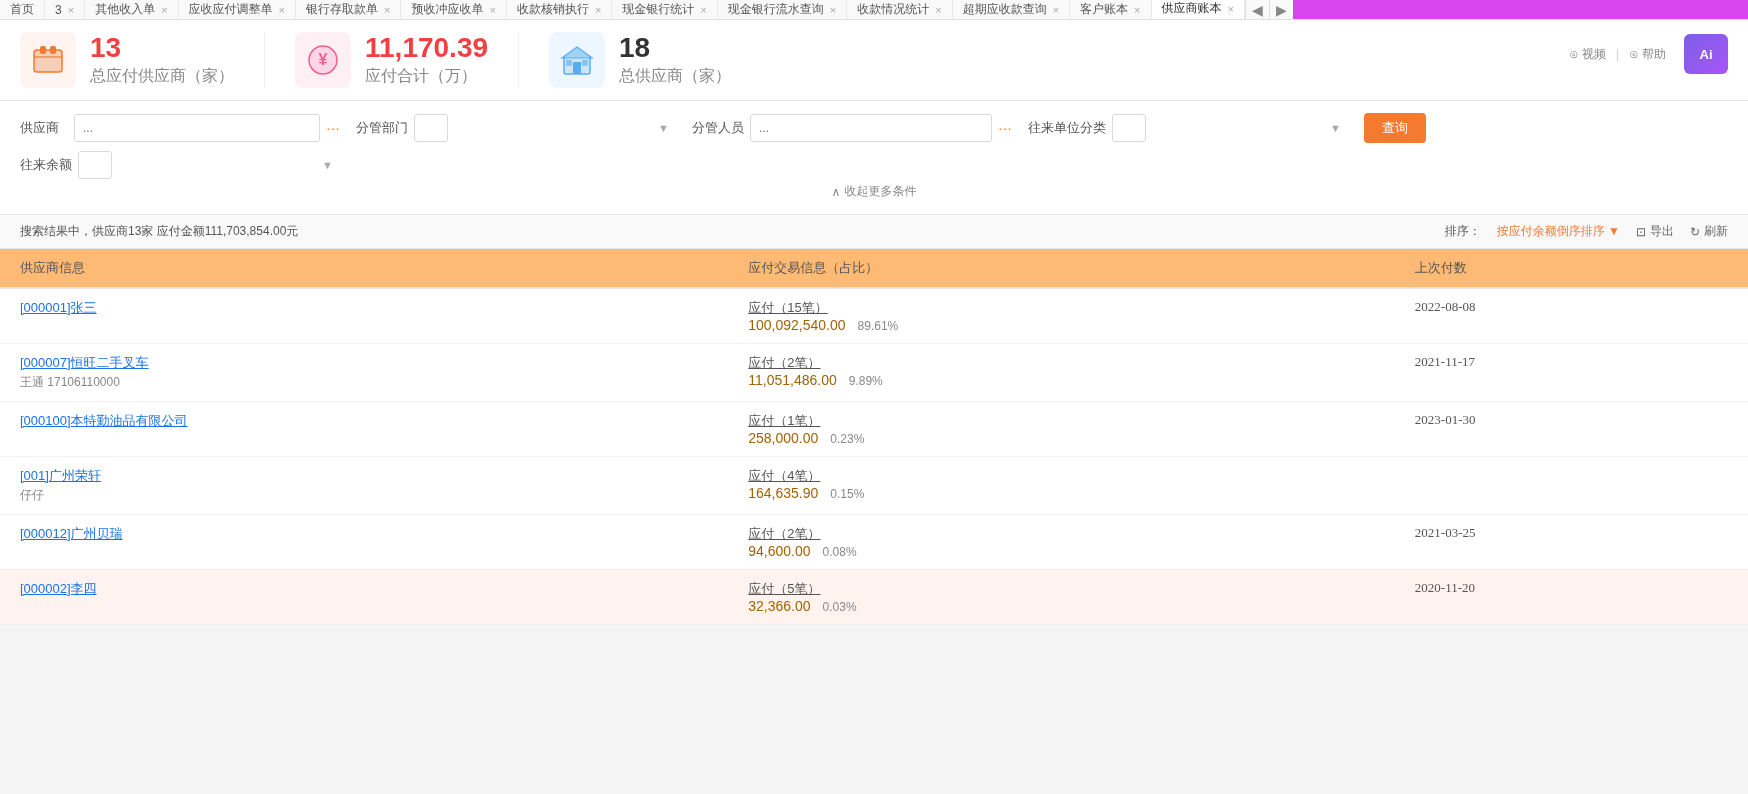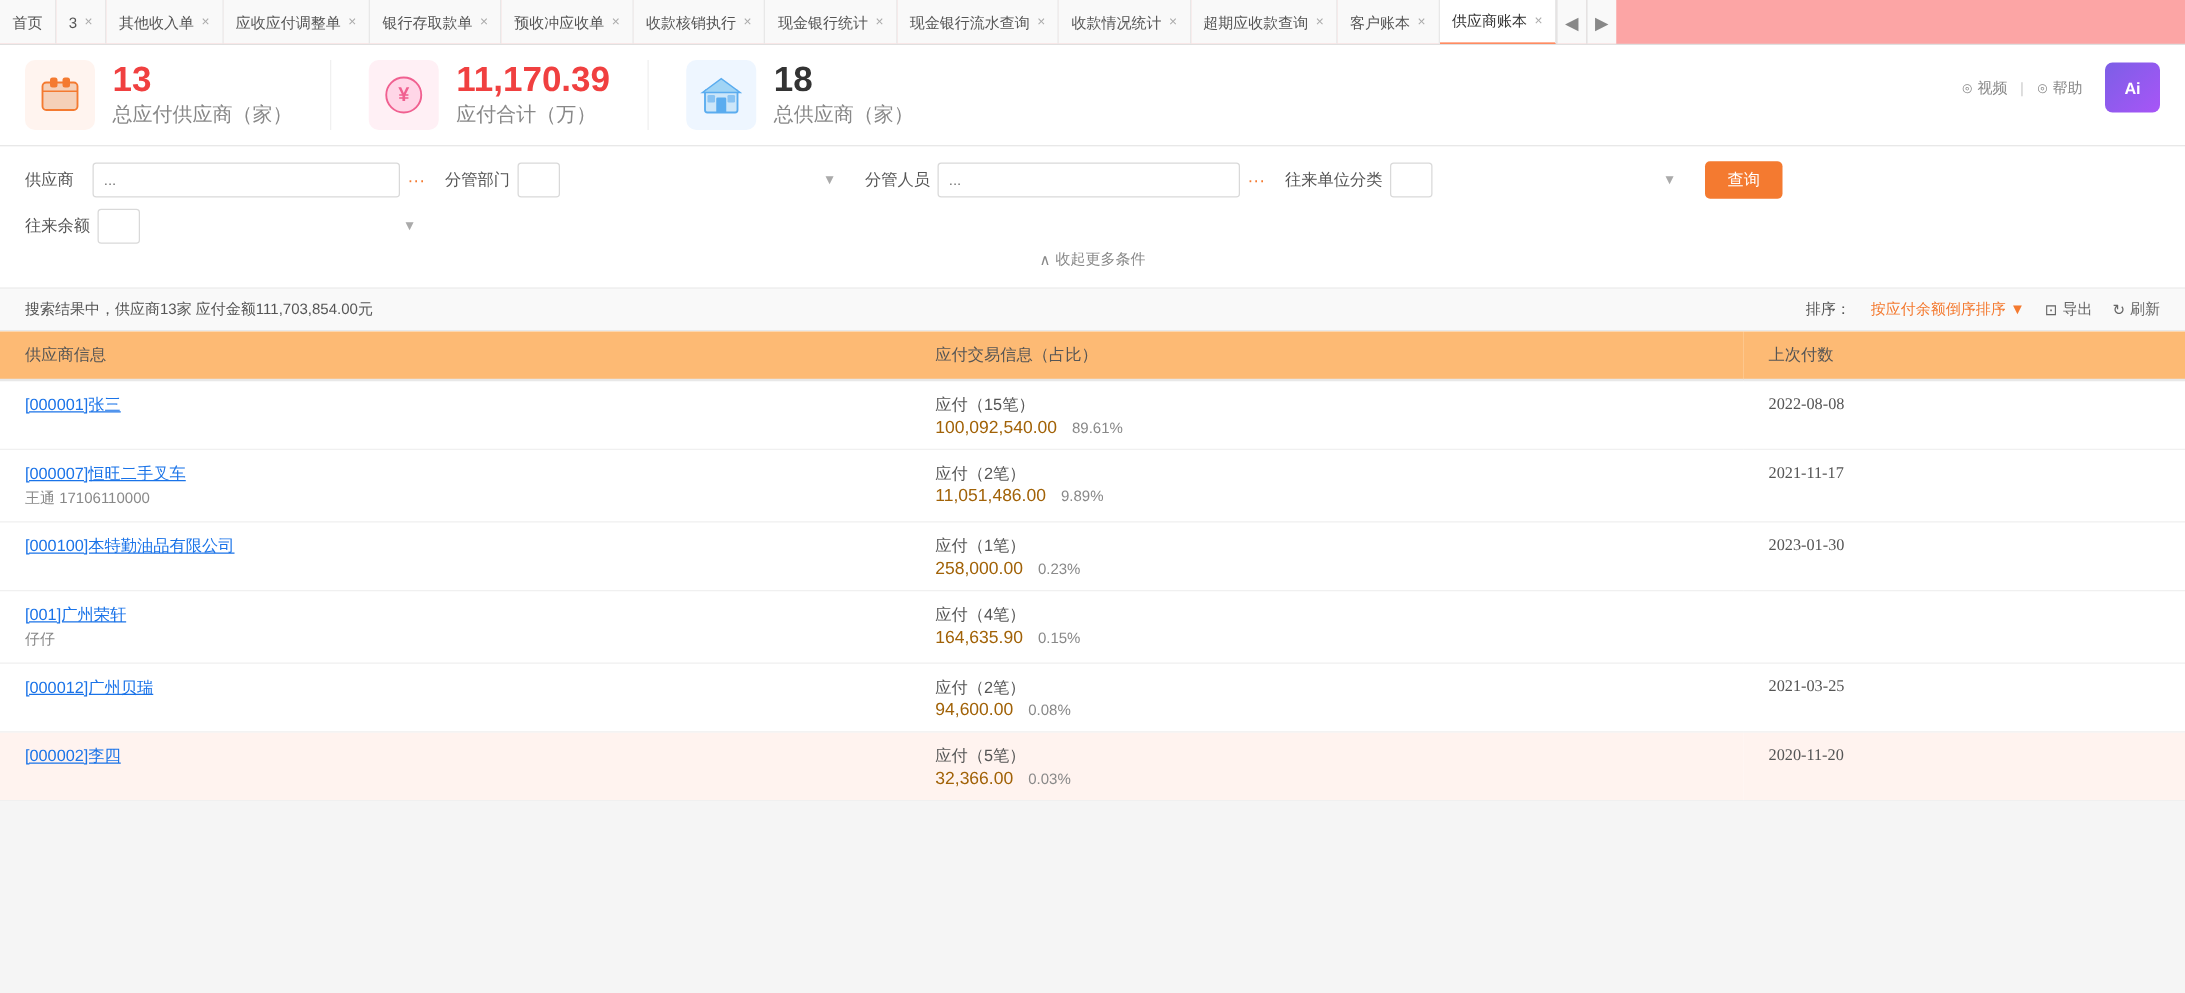--- a/index.html
+++ b/index.html
@@ -1,23 +1,24 @@
 <!DOCTYPE html>
 <html><head>
   <meta charset="utf-8">
   <style>
     * { box-sizing: border-box; margin: 0; padding: 0; }
     body { font-family: "Microsoft YaHei", "PingFang SC", Arial, sans-serif; font-size: 13px; background: #f5f5f5; color: #333; overflow-x: hidden; }
 
     
     .top-nav {
       display: flex;
-      background: #fca5a5;
+      align-items: center;
+      background: #d946ef;
       border-bottom: 1px solid #e0e0e0;
-      height: 36px;
+      height: 20px;
       padding: 0 0;
       overflow: hidden;
     }
     .nav-tab {
       display: flex;
       align-items: center;
       padding: 0 10px;
       height: 36px;
       border-right: 1px solid #e8e8e8;
       cursor: pointer;
@@ -244,21 +245,21 @@
       color: #1a73e8;
       text-decoration: underline;
       cursor: pointer;
       font-size: 13px;
     }
     .supplier-sub {
       color: #888;
       font-size: 12px;
       margin-top: 2px;
     }
-    .tx-label { color: #555; font-size: 13px; }
+    .tx-label { color: #555; font-size: 13px; text-decoration: underline; }
     .tx-amount {
       color: #a16207;
       font-size: 14px;
       font-weight: 500;
       cursor: pointer;
     }
     .tx-pct { color: #888; font-size: 12px; margin-left: 12px; }
     .tx-row { display: flex; align-items: baseline; gap: 0; flex-wrap: nowrap; }
     .date-text { color: #555; font-size: 13px; font-family: Liberation Serif, serif; }
 

